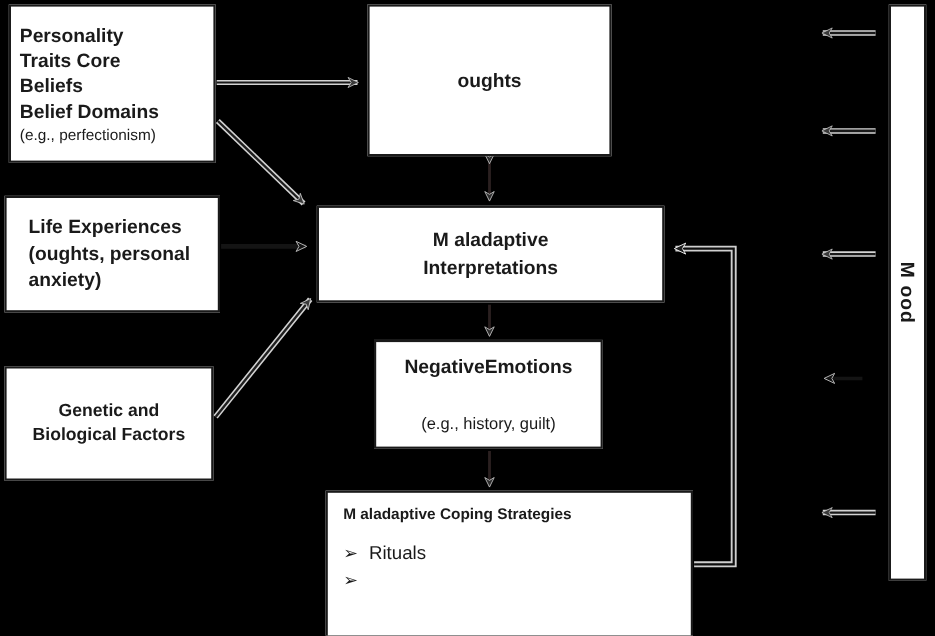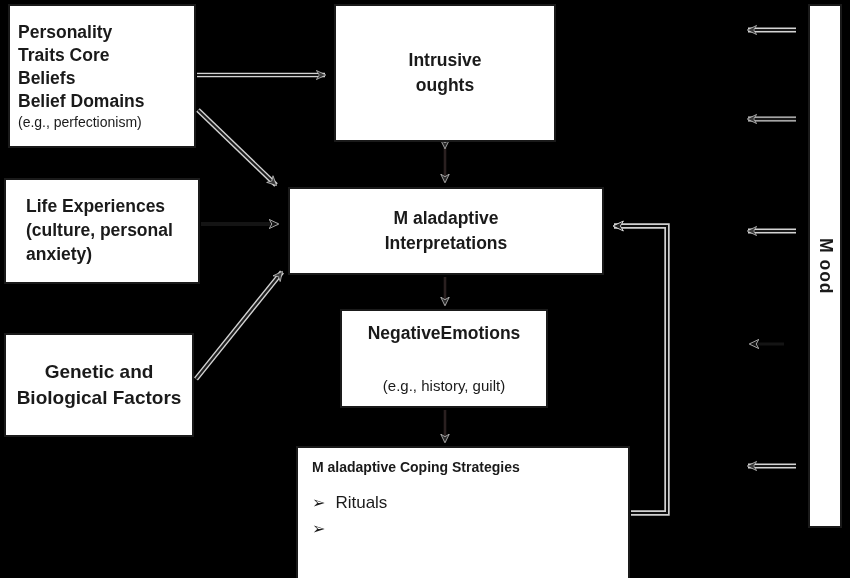--- a/index.html
+++ b/index.html
@@ -55,21 +55,21 @@
   #box-life {
     left: 4px; top: 178px; width: 196px; height: 106px;
     padding: 2px 0 2px 20px;
   }
   #box-life .line { font-size: 17.5px; line-height: 1.36; }
 
   #box-genetic {
     left: 4px; top: 333px; width: 190px; height: 104px;
     padding: 0 4px;
   }
-  #box-genetic .line { font-size: 19px; line-height: 1.36; }
+  #box-genetic .line { font-size: 16px; line-height: 1.36; }
 
   #box-maladaptive {
     left: 288px; top: 187px; width: 316px; height: 88px;
     padding: 0 6px;
   }
   #box-maladaptive .line { font-size: 17.5px; line-height: 1.42; }
 
   #box-negative {
     left: 340px; top: 309px; width: 208px; height: 99px;
     padding: 0 6px;
@@ -192,27 +192,26 @@
 
   <div class="box lft" id="box-personality">
     <span class="line bold">Personality</span>
     <span class="line bold">Traits Core</span>
     <span class="line bold">Beliefs</span>
     <span class="line bold">Belief Domains</span>
     <span class="line sub">(e.g., perfectionism)</span>
   </div>
 
   <div class="box ctr" id="box-intrusive">
-    <span class="line bold">Intrusive</span>
     <span class="line bold">oughts</span>
   </div>
 
   <div class="box lft" id="box-life">
     <span class="line bold">Life Experiences</span>
-    <span class="line bold">(culture, personal</span>
+    <span class="line bold">(oughts, personal</span>
     <span class="line bold">anxiety)</span>
   </div>
 
   <div class="box ctr" id="box-genetic">
     <span class="line bold">Genetic and</span>
     <span class="line bold">Biological Factors</span>
   </div>
 
   <div class="box ctr" id="box-maladaptive">
     <span class="line bold">M aladaptive</span>

